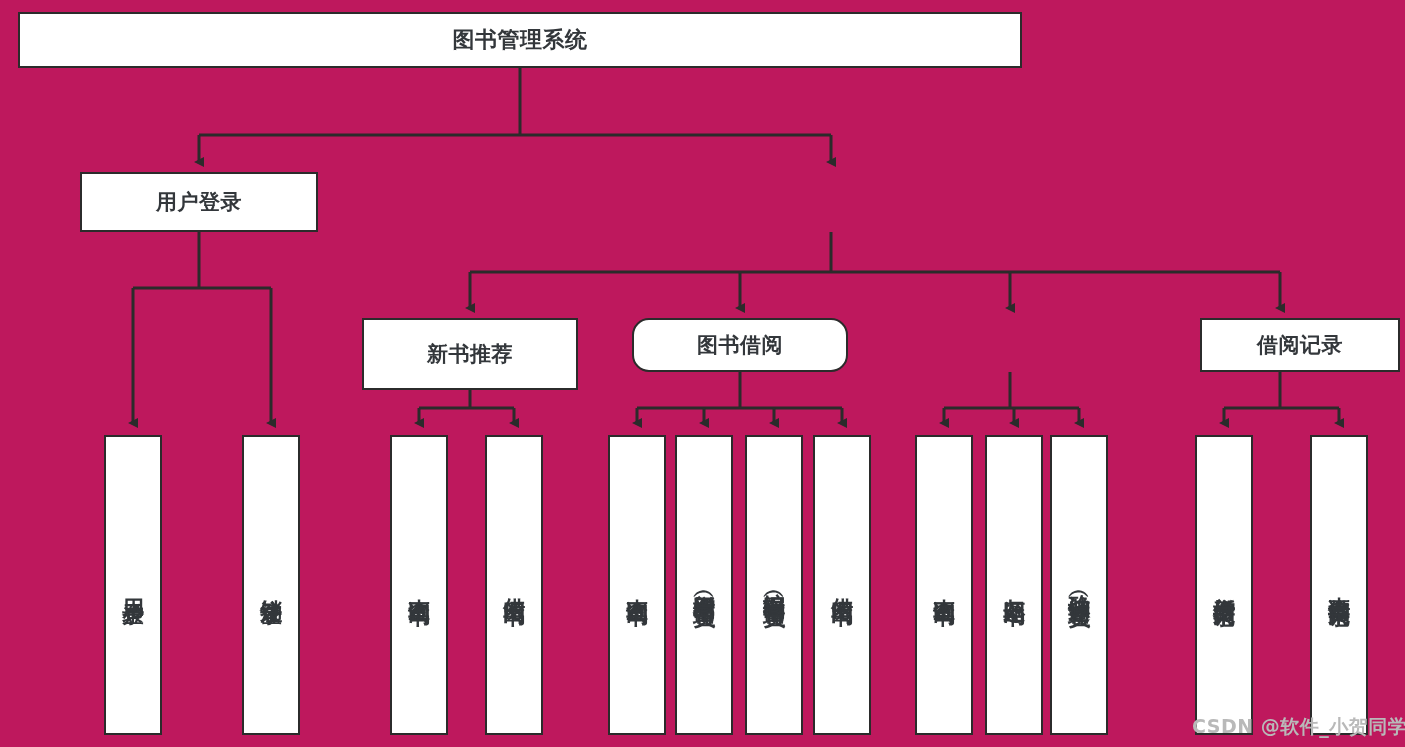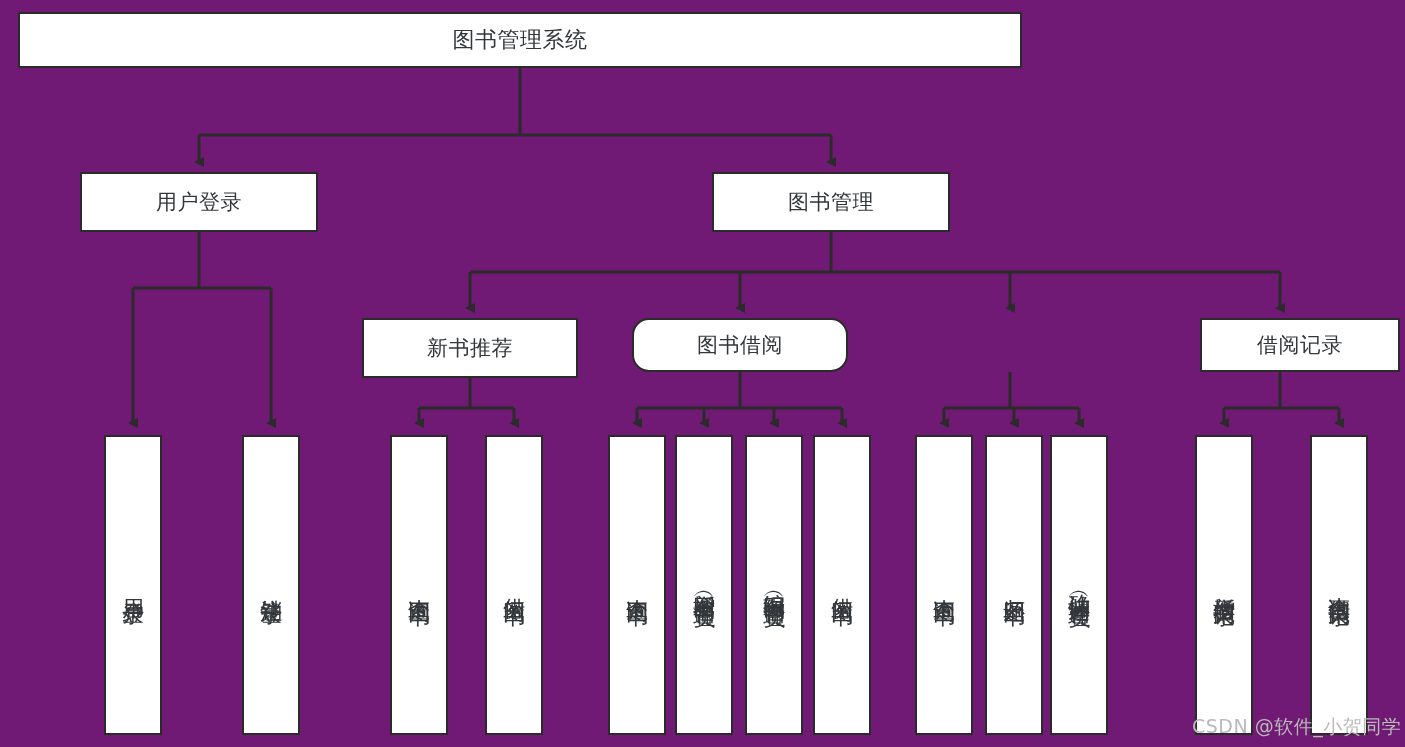--- a/index.html
+++ b/index.html
@@ -8,22 +8,23 @@
     padding: 0;
     background: #ffffff;
   }
   body {
     font-family: "DejaVu Sans", "Liberation Sans", sans-serif;
   }
   #canvas {
     position: relative;
     width: 1405px;
     height: 747px;
-    background: #701a75;
+    background: #be185d;
     overflow: hidden;
+    font-weight: bold;
   }
   svg.wires {
     position: absolute;
     left: 0;
     top: 0;
     width: 1405px;
     height: 747px;
     pointer-events: none;
   }
   .node {
@@ -125,25 +126,22 @@
     </g>
   </svg>
 
   <div class="node horiz root" style="left:18px; top:12px; width:1004px; height:56px;">
     <span class="label">图书管理系统</span>
   </div>
 
   <div class="node horiz" style="left:80px; top:172px; width:238px; height:60px;">
     <span class="label">用户登录</span>
   </div>
-  <div class="node horiz" style="left:712px; top:172px; width:238px; height:60px;">
-    <span class="label">图书管理</span>
-  </div>
 
-  <div class="node horiz" style="left:362px; top:318px; width:216px; height:60px;">
+  <div class="node horiz" style="left:362px; top:318px; width:216px; height:72px;">
     <span class="label">新书推荐</span>
   </div>
   <div class="node horiz" style="left:632px; top:318px; width:216px; height:54px;border-radius:17px;">
     <span class="label">图书借阅</span>
   </div>
   <div class="node horiz" style="left:1200px; top:318px; width:200px; height:54px;">
     <span class="label">借阅记录</span>
   </div>
 
   <div class="node vert" style="left:104px; top:435px; width:58px; height:300px;">

